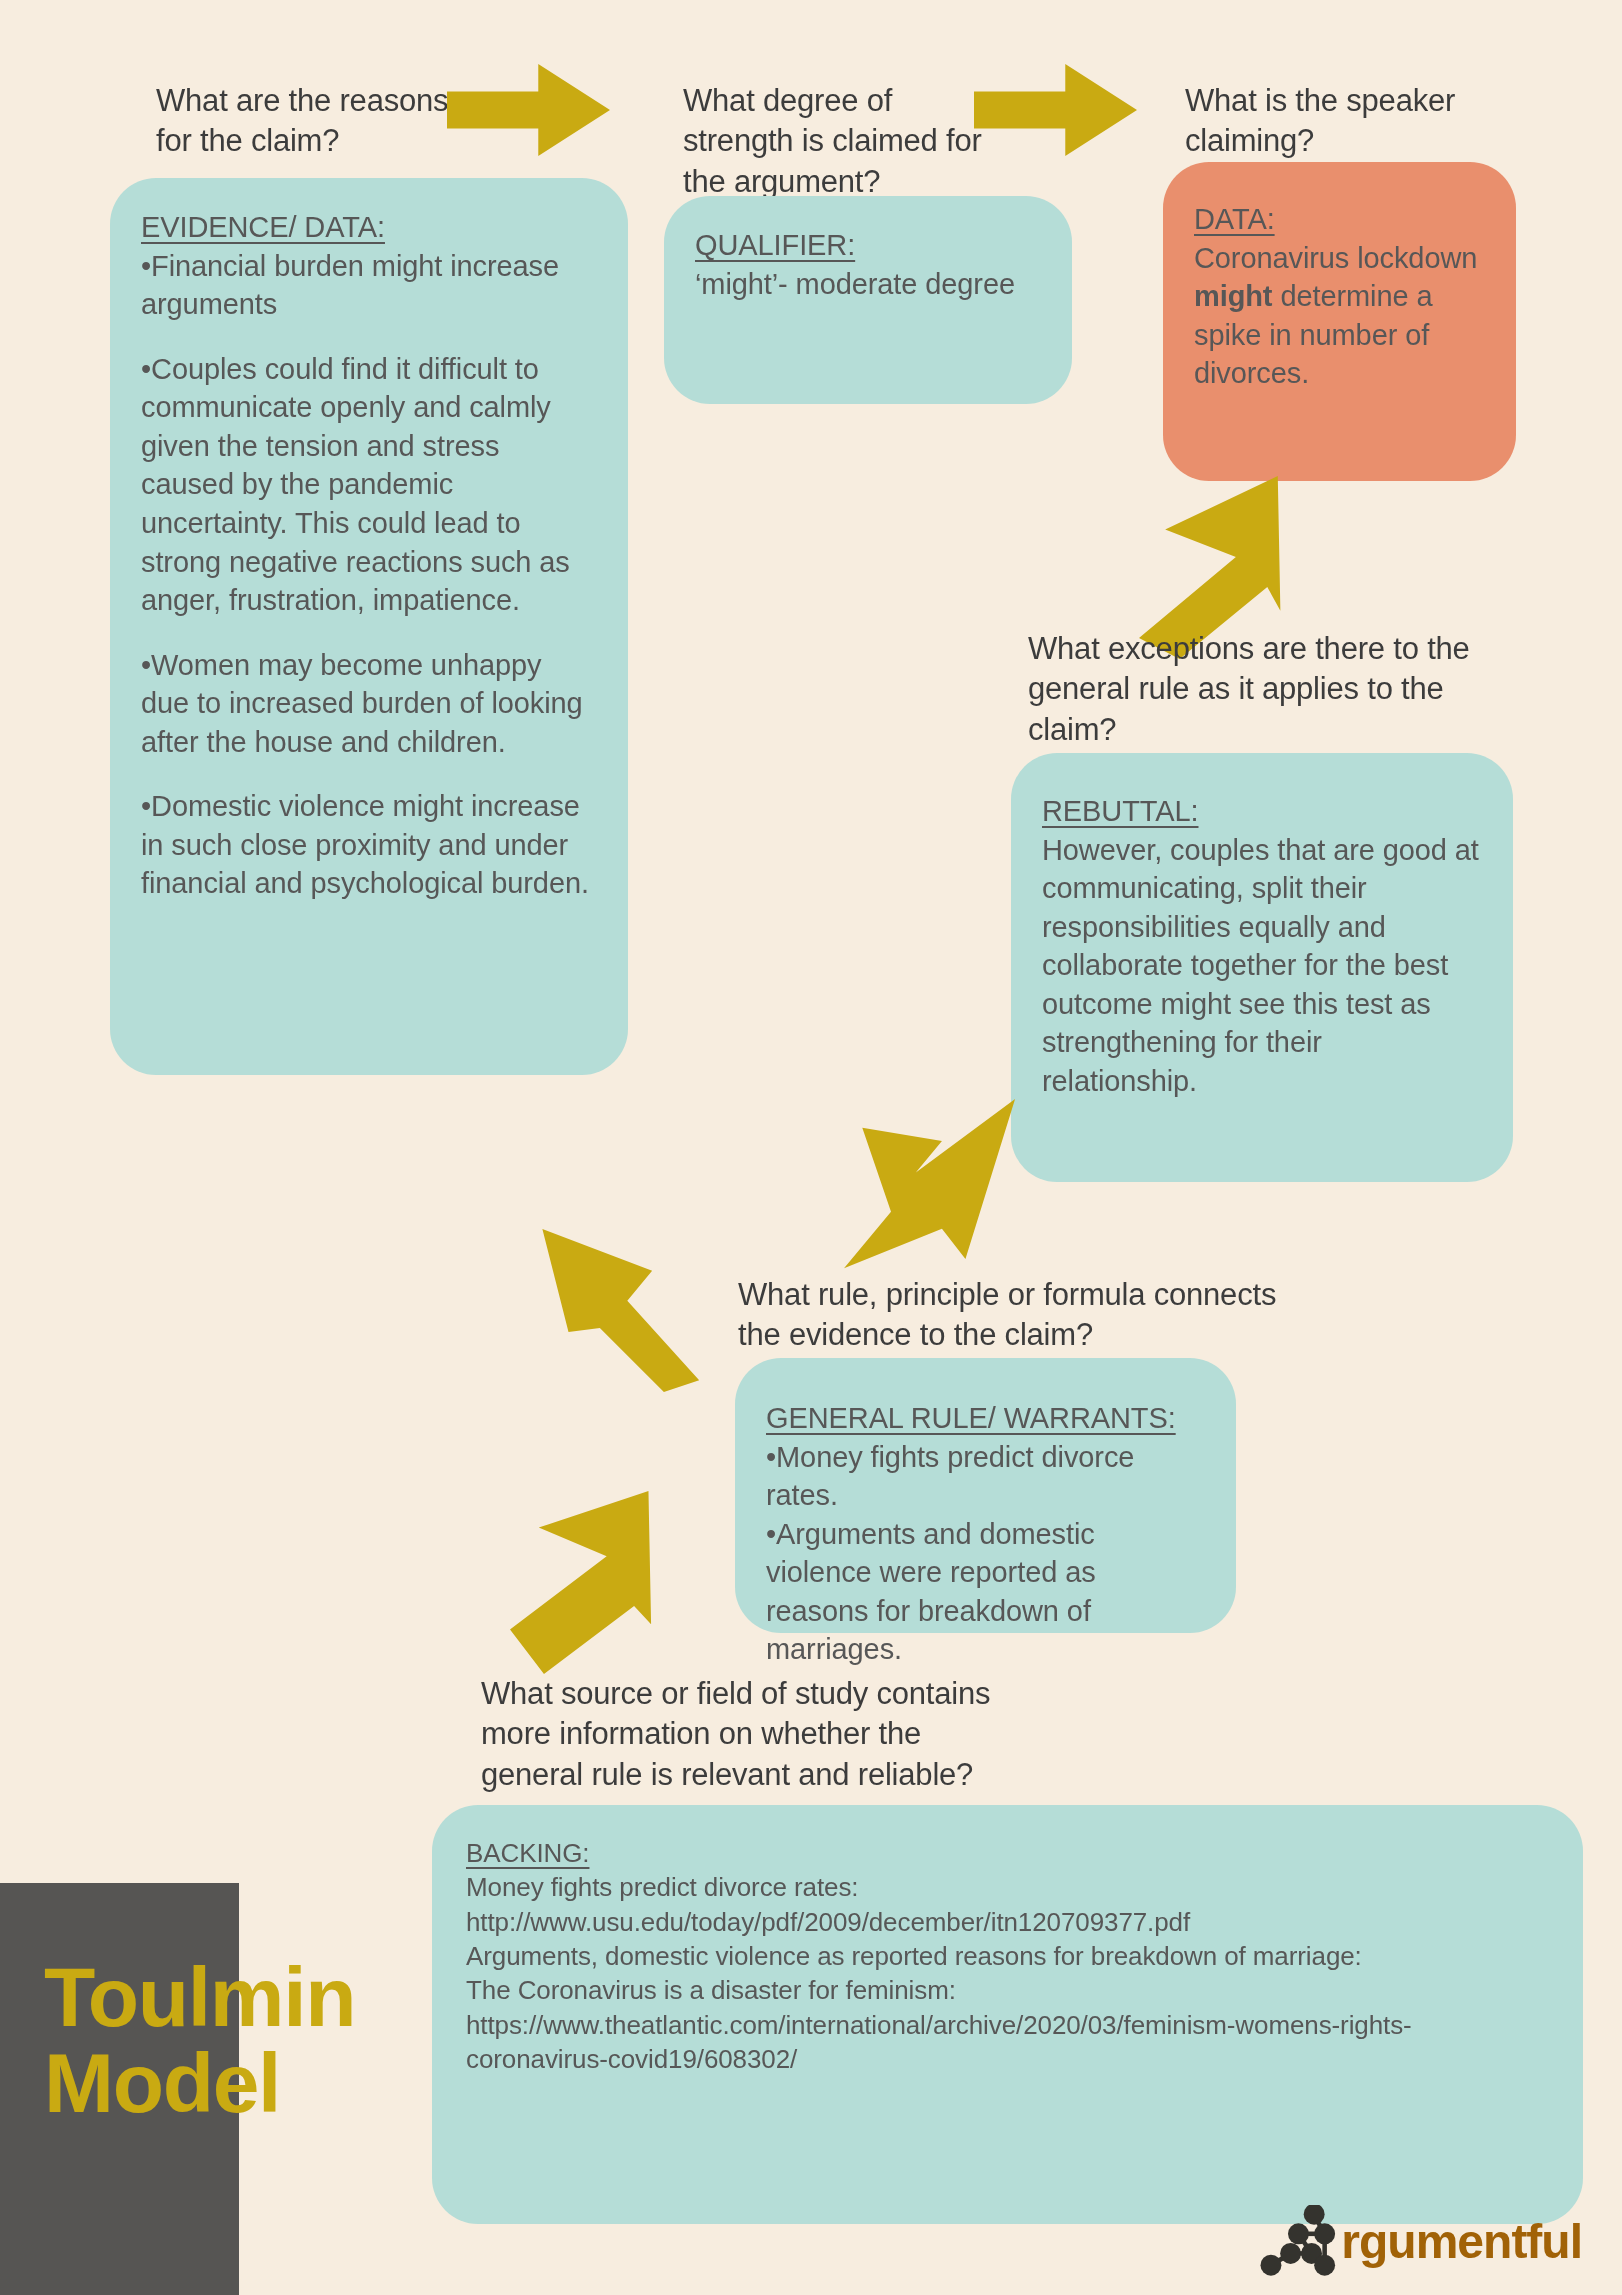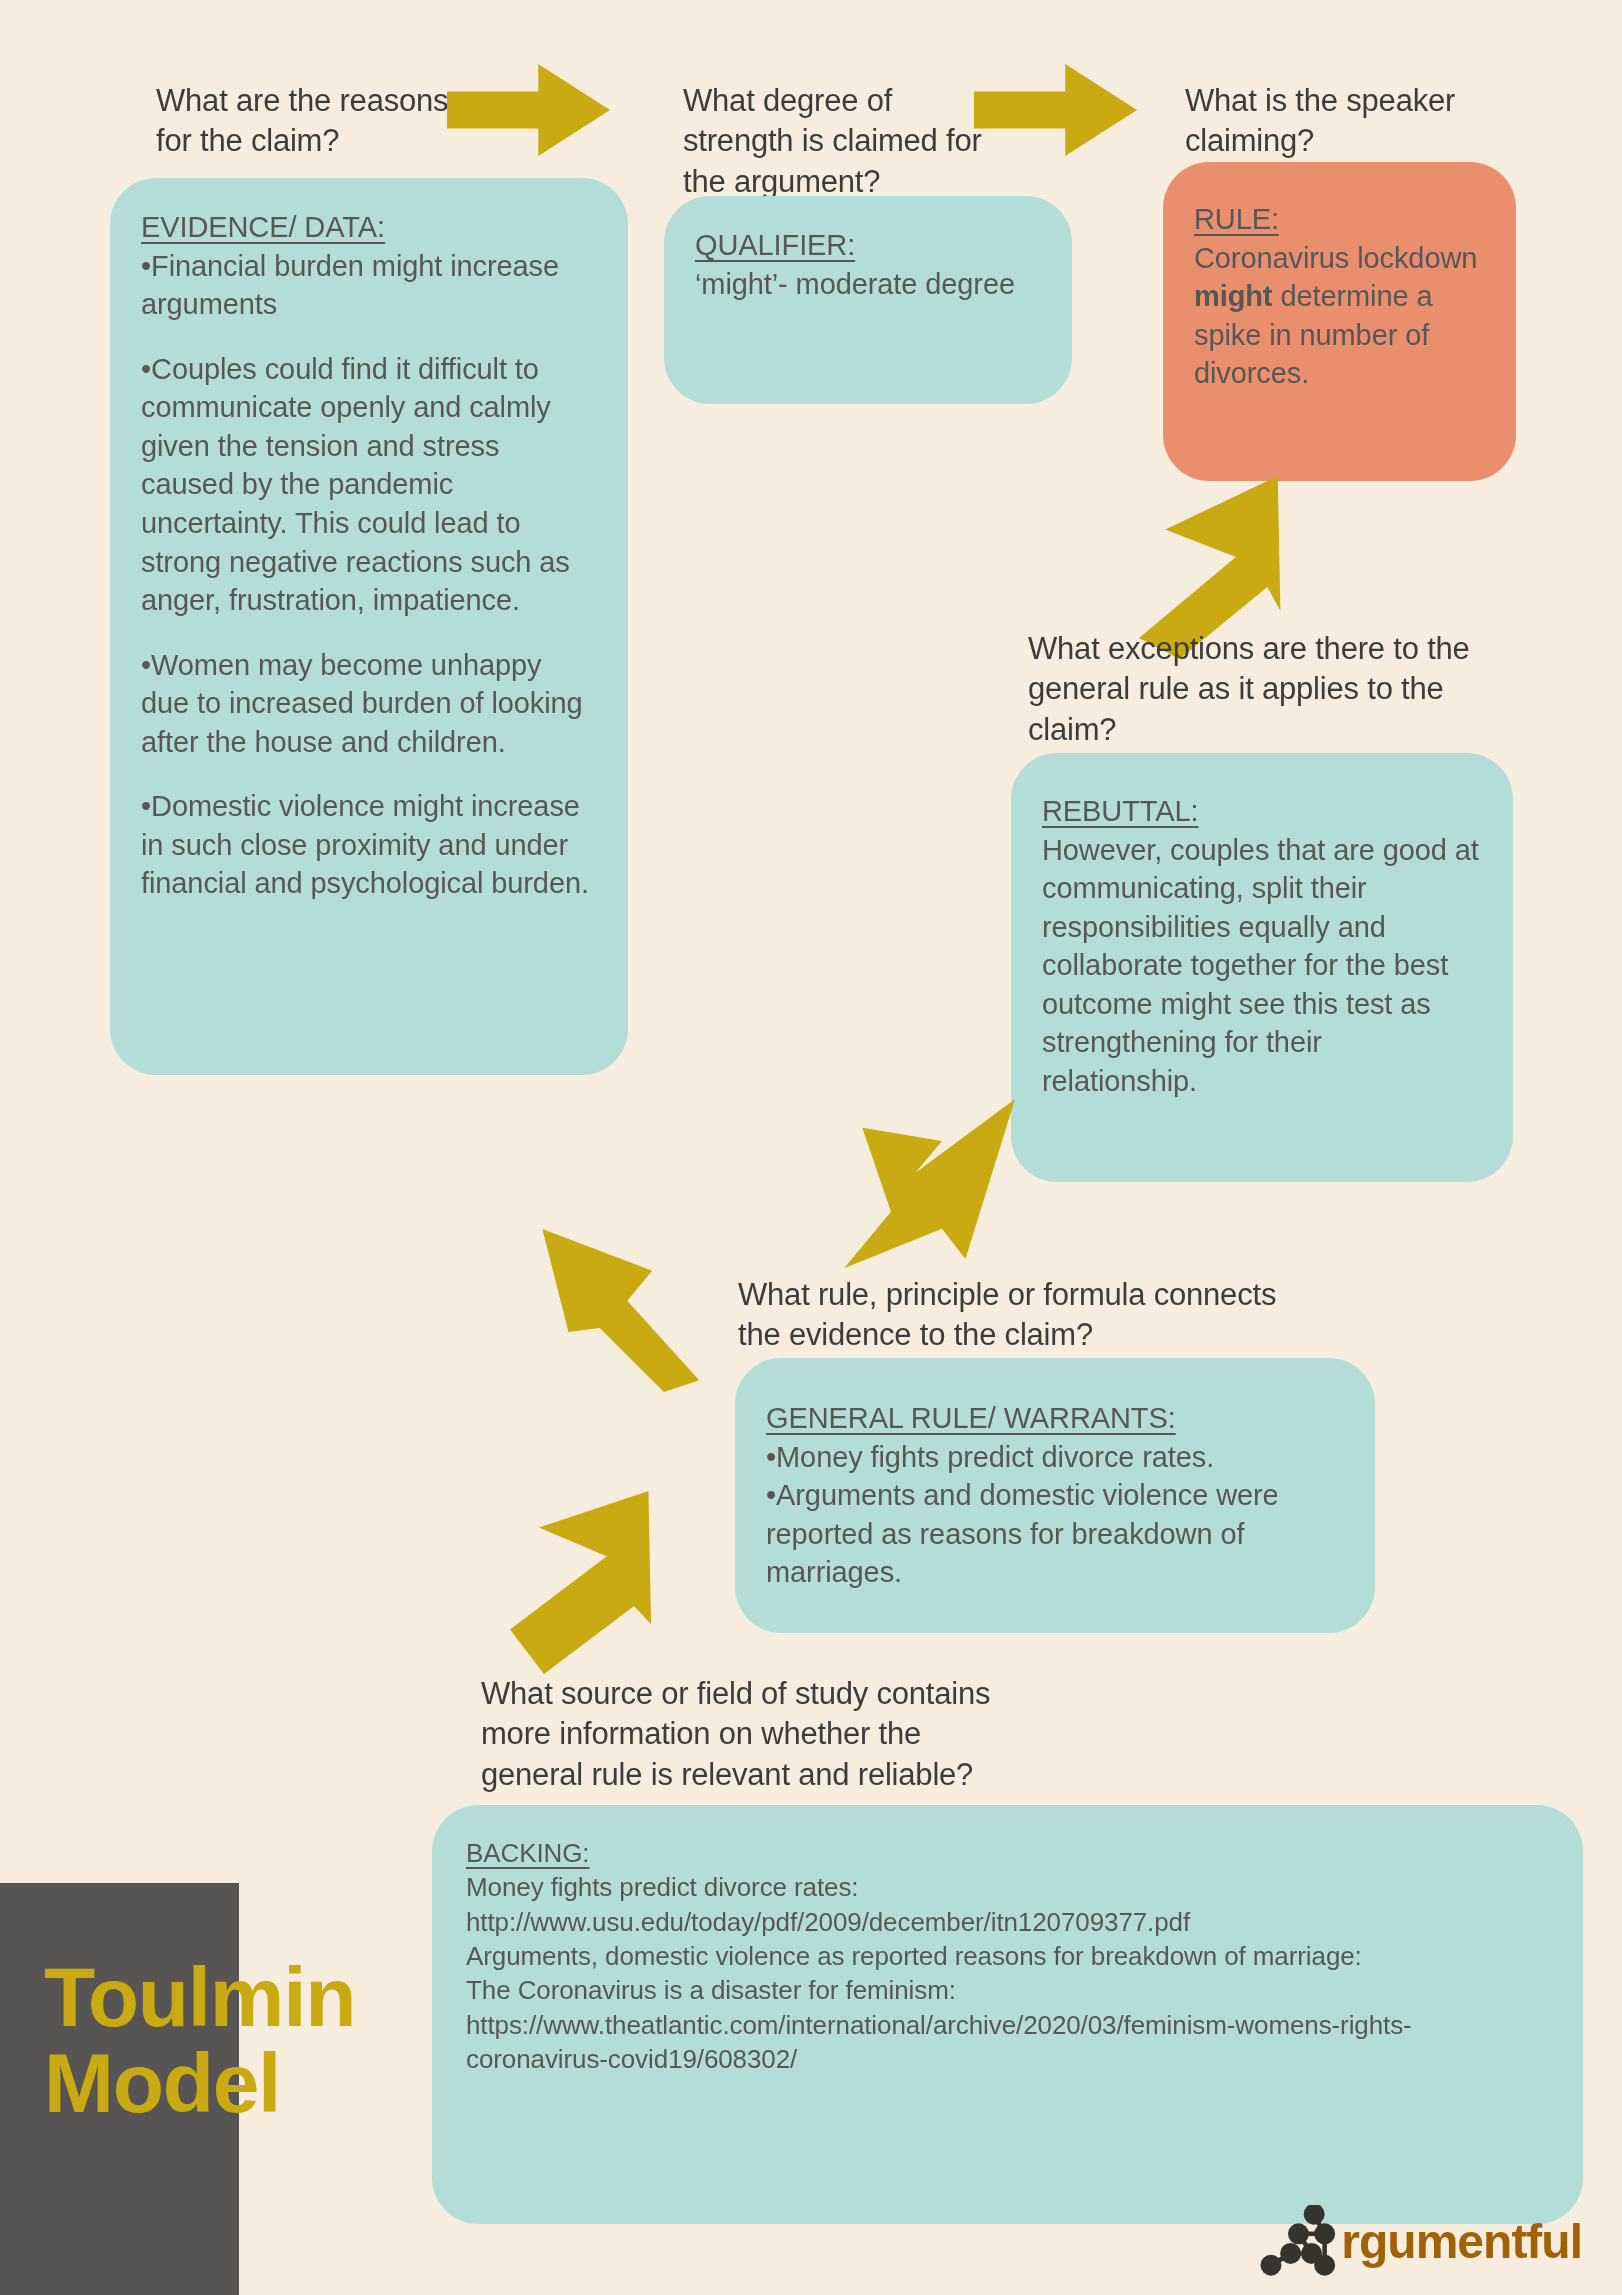--- a/index.html
+++ b/index.html
@@ -130,21 +130,21 @@
     <span class="sep"></span>
     <span class="body">•Domestic violence might increase in such close proximity and under financial and psychological burden.</span>
   </div>
 
   <div class="card teal" style="left:664px;top:196px;width:408px;height:208px;">
     <span class="hd">QUALIFIER:</span>
     <span class="body">‘might’- moderate degree</span>
   </div>
 
   <div class="card salmon" style="left:1163px;top:162px;width:353px;height:319px;padding-top:38px;">
-    <span class="hd">RULE:</span>
+    <span class="hd">DATA:</span>
     <span class="body"><span>Coronavirus lockdown </span><b>might</b><span> determine a spike in number of divorces.</span></span>
   </div>
 
   <div class="arrow" style="left:1139px;top:476px;width:216px;height:183px;">
     <svg viewBox="0 0 330 280" preserveAspectRatio="none">
       <polygon points="212,0 40,82 148,124 0,248 62,280 196,170 216,206" fill="#c9aa12"></polygon>
     </svg>
   </div>
 
   <div class="question" style="left:1028px;top:629px;width:471px;">What exceptions are there to the
@@ -164,21 +164,21 @@
 
   <div class="arrow" style="left:528px;top:1229px;width:196px;height:163px;">
     <svg viewBox="0 0 300 250" preserveAspectRatio="none">
       <polygon points="22,0 190,64 152,110 262,232 208,250 110,152 62,158" fill="#c9aa12"></polygon>
     </svg>
   </div>
 
   <div class="question" style="left:738px;top:1275px;width:589px;">What rule, principle or formula connects
 the evidence to the claim?</div>
 
-  <div class="card teal" style="left:735px;top:1358px;width:640px;height:275px;padding-top:41px;">
+  <div class="card teal" style="left:735px;top:1358px;width:501px;height:275px;padding-top:41px;">
     <span class="hd">GENERAL RULE/ WARRANTS:</span>
     <span class="body">•Money fights predict divorce rates.</span>
     <span class="body">•Arguments and domestic violence were reported as reasons for breakdown of marriages.</span>
   </div>
 
   <div class="arrow" style="left:510px;top:1491px;width:209px;height:183px;">
     <svg viewBox="0 0 320 280" preserveAspectRatio="none">
       <polygon points="212,0 44,56 148,100 0,212 52,280 190,176 216,204" fill="#c9aa12"></polygon>
     </svg>
   </div>

